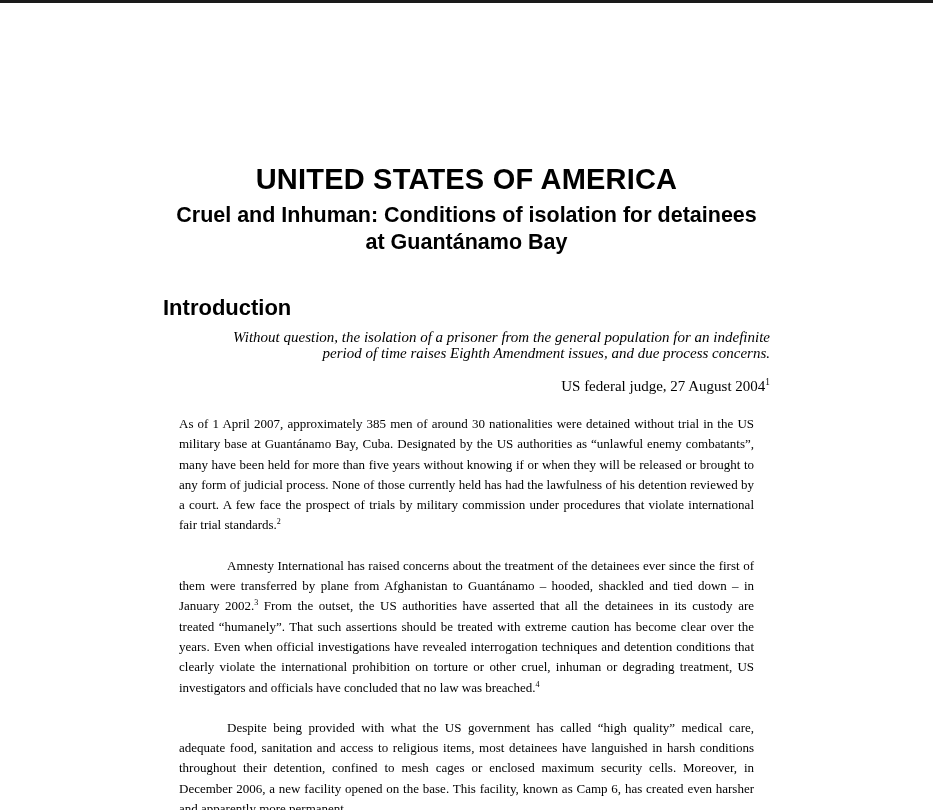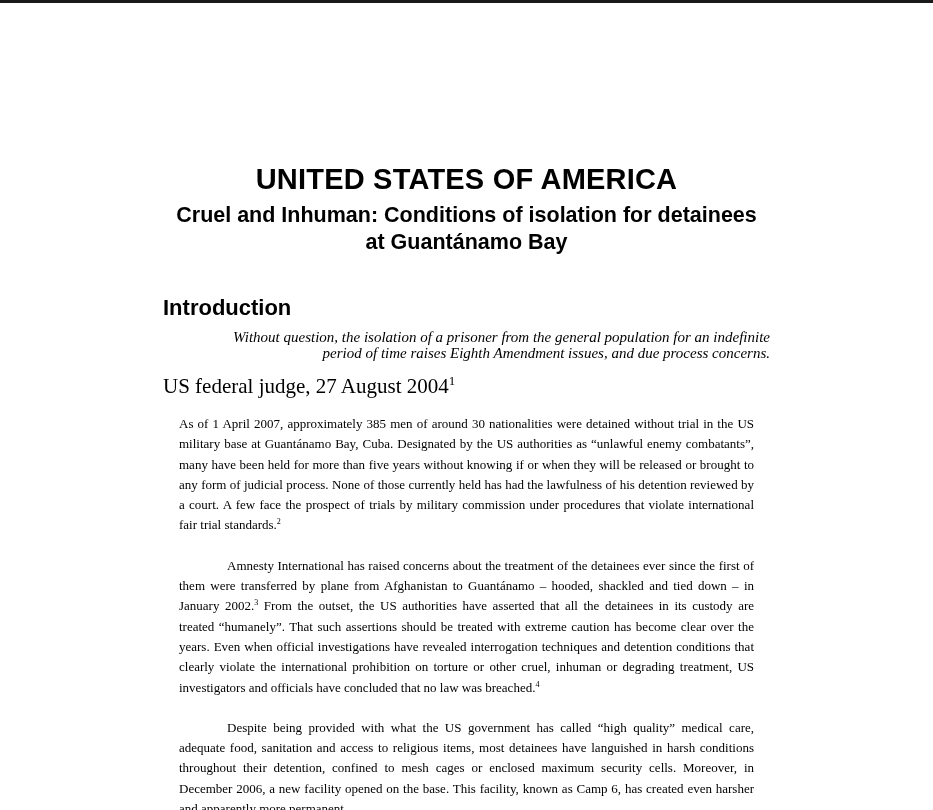--- a/index.html
+++ b/index.html
@@ -81,23 +81,24 @@
     font-family: "Liberation Serif", serif;
     font-style: italic;
     font-size: 15px;
     line-height: 16px;
     margin: 11px 0 2px 0;
     padding-left: 37px;
     text-align: right;
   }
   .attribution {
     font-family: "Liberation Serif", serif;
-    font-size: 21px;
+    font-size: 15px;
     line-height: 19px;
     margin: 16px 0 0 0;
+    text-align: right;
   }
 
   
   .body-par {
     font-family: Liberation Serif, serif;
     font-size: 13px;
     line-height: 20.3px;
     text-align: justify;
     text-justify: inter-word;
     margin: 16px;

